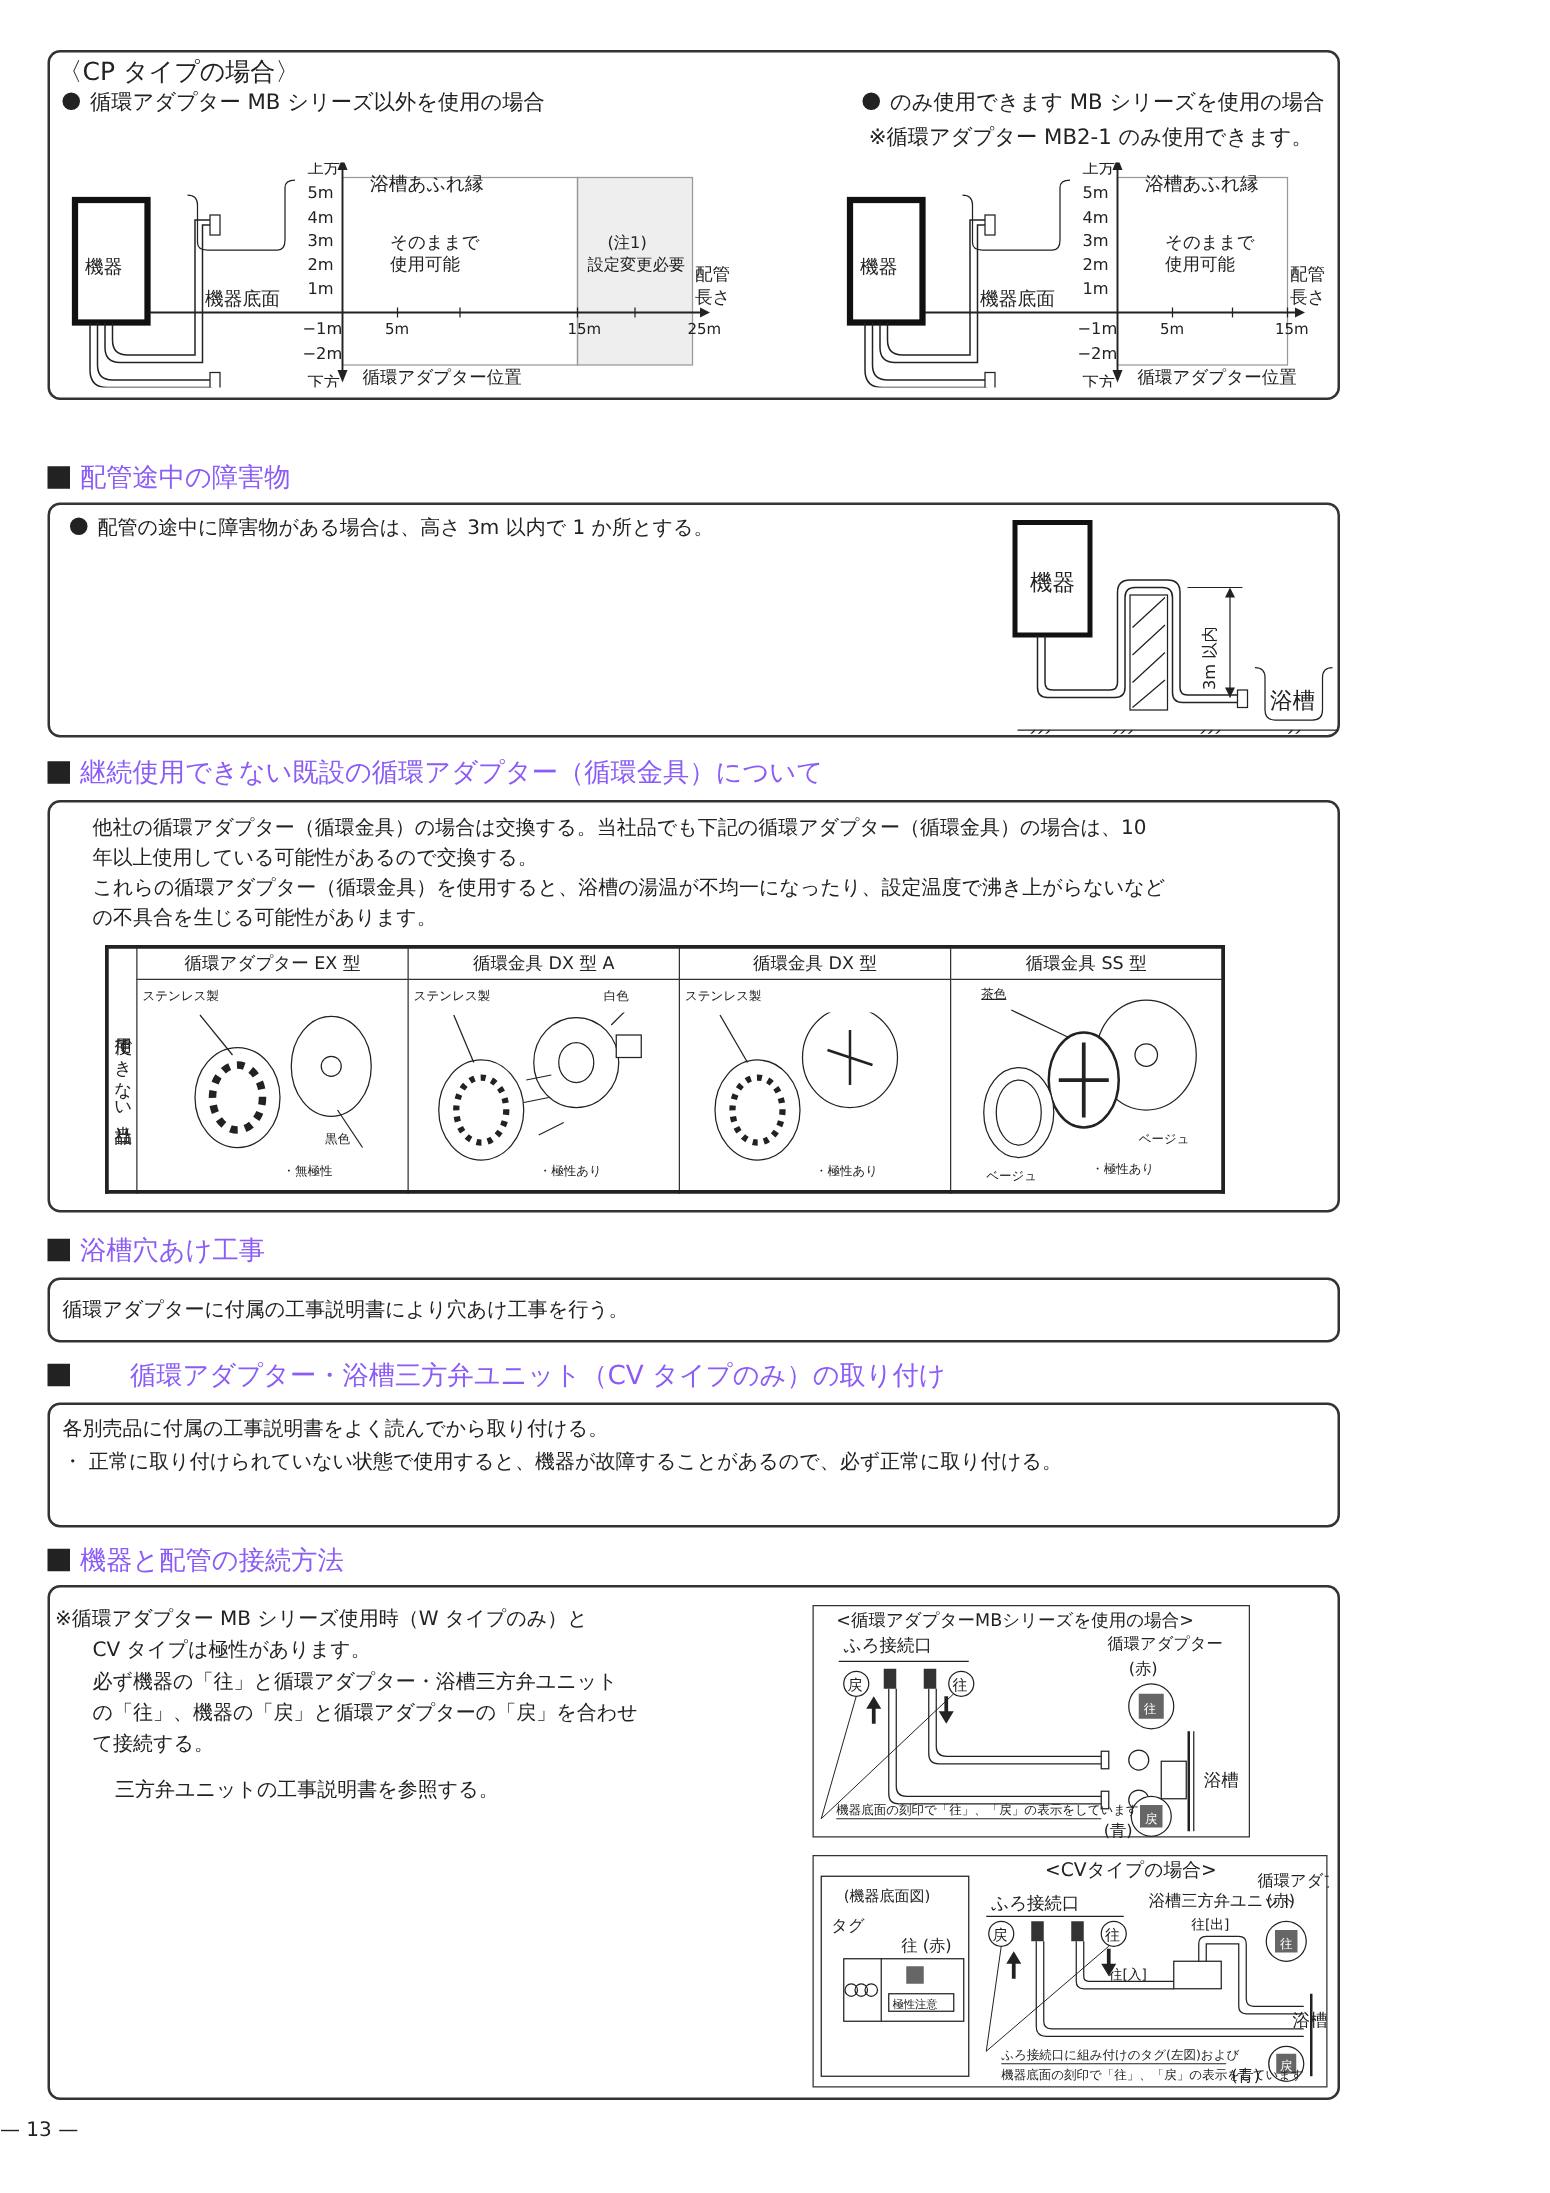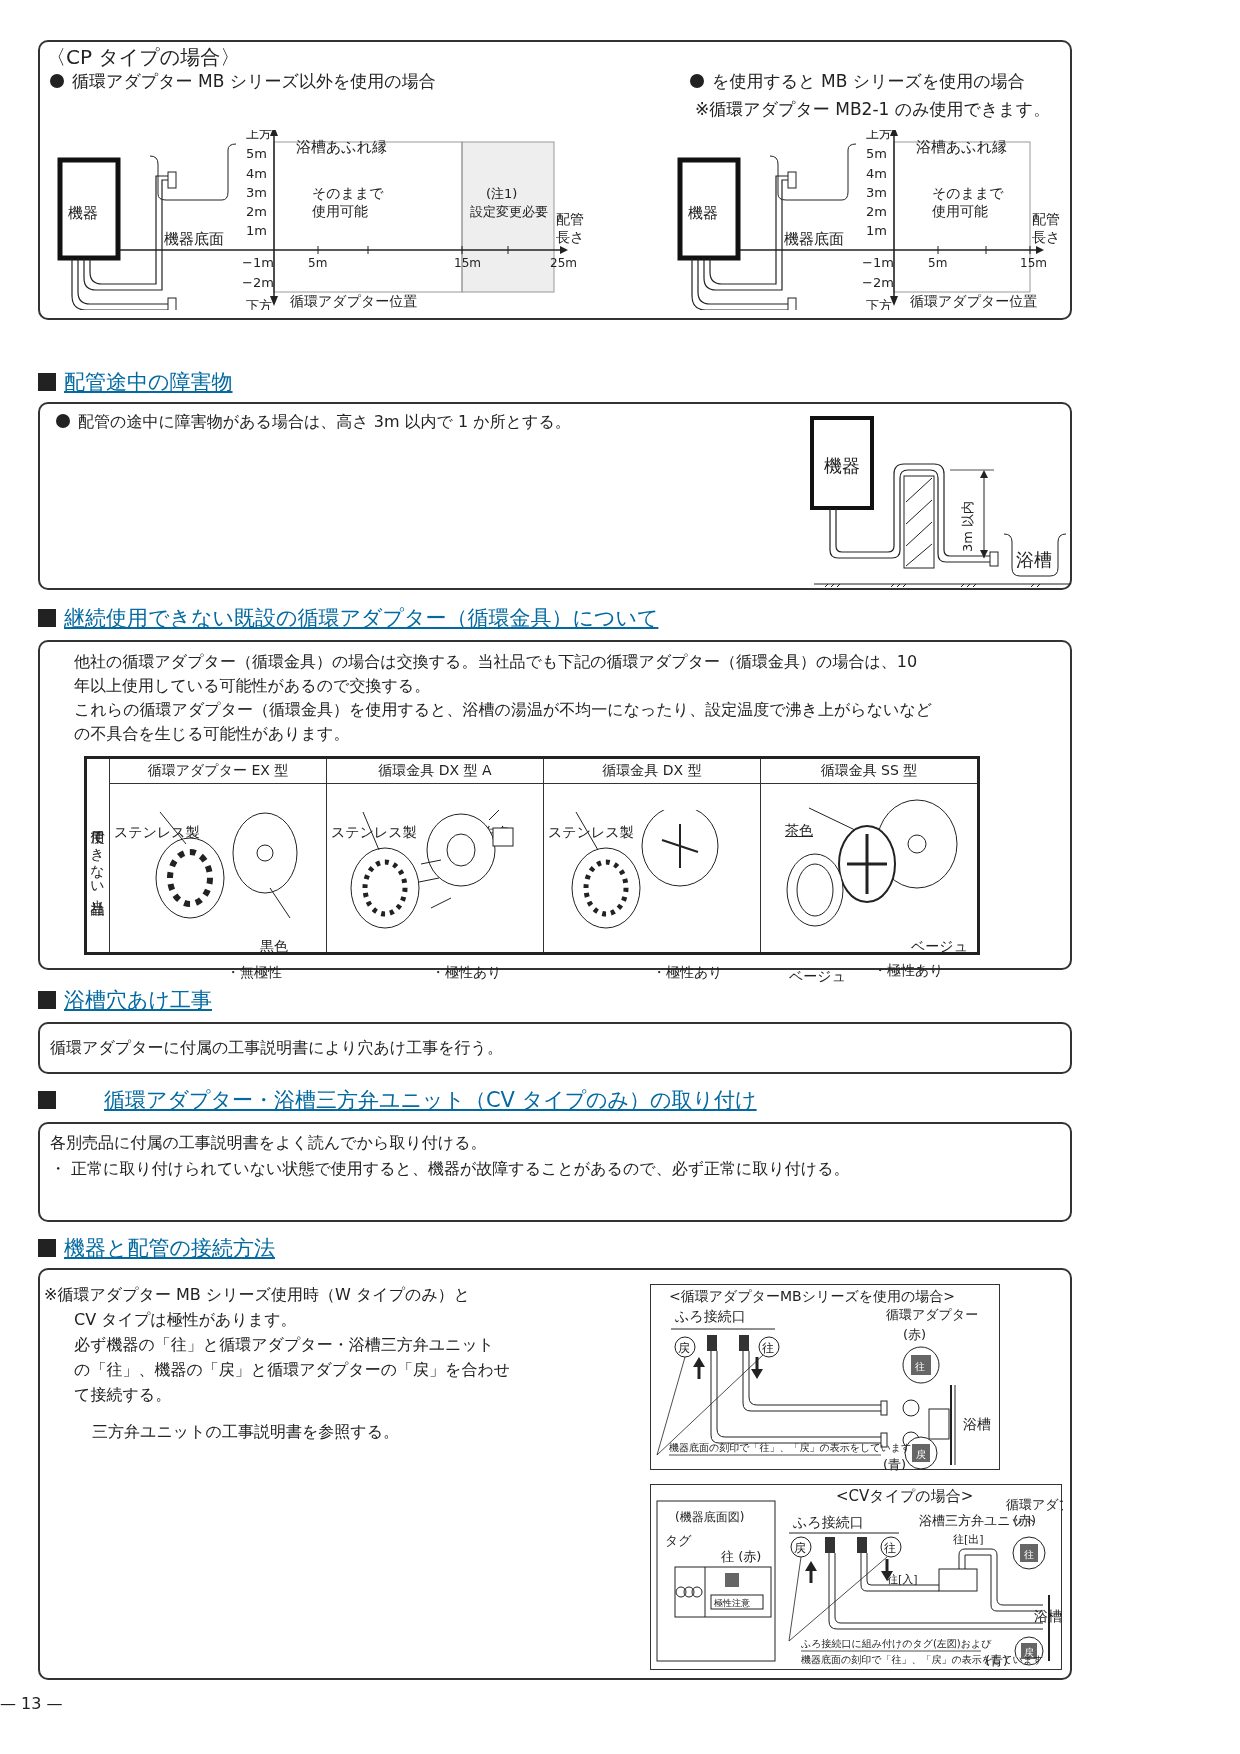--- a/index.html
+++ b/index.html
@@ -1,38 +1,38 @@
 <!DOCTYPE html>
 <html><head>
 <meta charset="utf-8">
 <style>
   html,body{margin:0;padding:0;background:#fff;}
   body{width:1240px;height:1754px;position:relative;font-family:"DejaVu Sans","Liberation Sans",sans-serif;color:#222;overflow:hidden;}
   .abs{position:absolute;}
   .box{position:absolute;border:2px solid #333;border-radius:10px;box-sizing:border-box;}
-  .heading{position:absolute;font-size:21px;color:#0369a1;display:flex;align-items:center;white-space:nowrap;text-decoration:underline;}
+  .heading{position:absolute;font-size:21px;color:#8b5cf6;display:flex;align-items:center;white-space:nowrap;}
   .heading .sq{display:inline-block;width:18px;height:18px;background:#222;margin-right:8px;}
   .t16{font-size:16px;}
   .t17{font-size:17px;}
   .bullet{display:inline-block;width:14px;height:14px;border-radius:50%;background:#222;margin-right:8px;vertical-align:-1px;}
   svg text{font-family:"DejaVu Sans",sans-serif;fill:#222;}
   table.parts{border-collapse:collapse;position:absolute;}
   table.parts td, table.parts th{border:1px solid #333;padding:0;vertical-align:top;}
   table.parts th{font-weight:normal;font-size:14px;height:24px;text-align:center;vertical-align:middle;}
   .vlabel{writing-mode:vertical-rl;font-size:14px;letter-spacing:1px;padding:4px 2px;}
   .cell{position:relative;width:216px;height:168px;}
-  .cell .lbl{position:absolute;font-size:14px;white-space:nowrap;margin-top:34px;}
+  .cell .lbl{position:absolute;font-size:10px;white-space:nowrap;}
 </style>
 </head>
 <body>
 
 <div class="box" style="left:38px;top:40px;width:1034px;height:280px;"></div>
 <div class="abs t17" style="left:46px;top:44px;font-size:20px;">〈CP タイプの場合〉</div>
 <div class="abs t17" style="left:50px;top:70px;"><span class="bullet"></span><span>循環アダプター MB シリーズ以外を使用の場合</span></div>
-<div class="abs t17" style="left:690px;top:70px;"><span class="bullet"></span><span>を使用すると MB シリーズを使用の場合</span></div>
+<div class="abs t17" style="left:690px;top:70px;"><span class="bullet"></span><span>のみ使用できます MB シリーズを使用の場合</span></div>
 <div class="abs t17" style="left:676px;top:98px;margin-left:19px;">※循環アダプター MB2-1 のみ使用できます。</div>
 
 <svg class="abs" style="left:50px;top:130px;" width="545" height="180" viewBox="0 0 545 180">
 
   <rect x="412" y="12" width="92" height="150" fill="#eee" stroke="#999" stroke-width="1"></rect>
   <rect x="224" y="12" width="188" height="150" fill="none" stroke="#999" stroke-width="1"></rect>
 
   <rect x="10" y="30" width="58" height="98" fill="#fff" stroke="#111" stroke-width="5"></rect>
 
   <path d="M34 128 V148 Q34 160 46 160 H112 V50 H120" fill="none" stroke="#222" stroke-width="1.2"></path>

